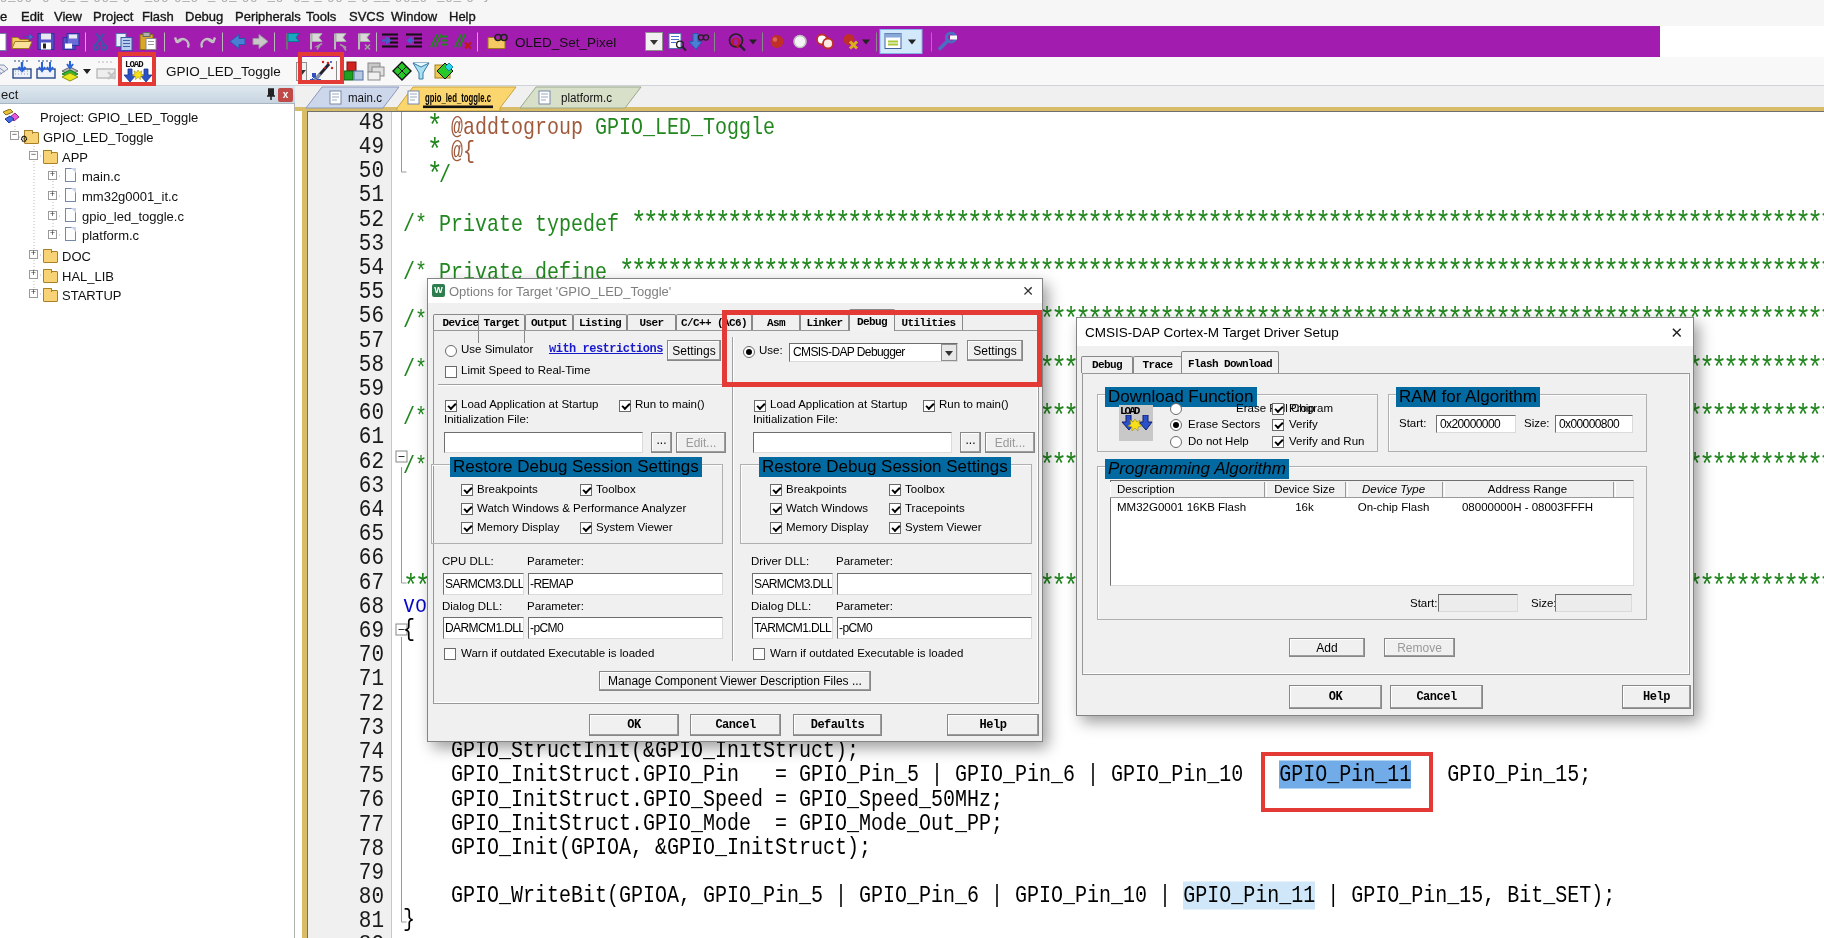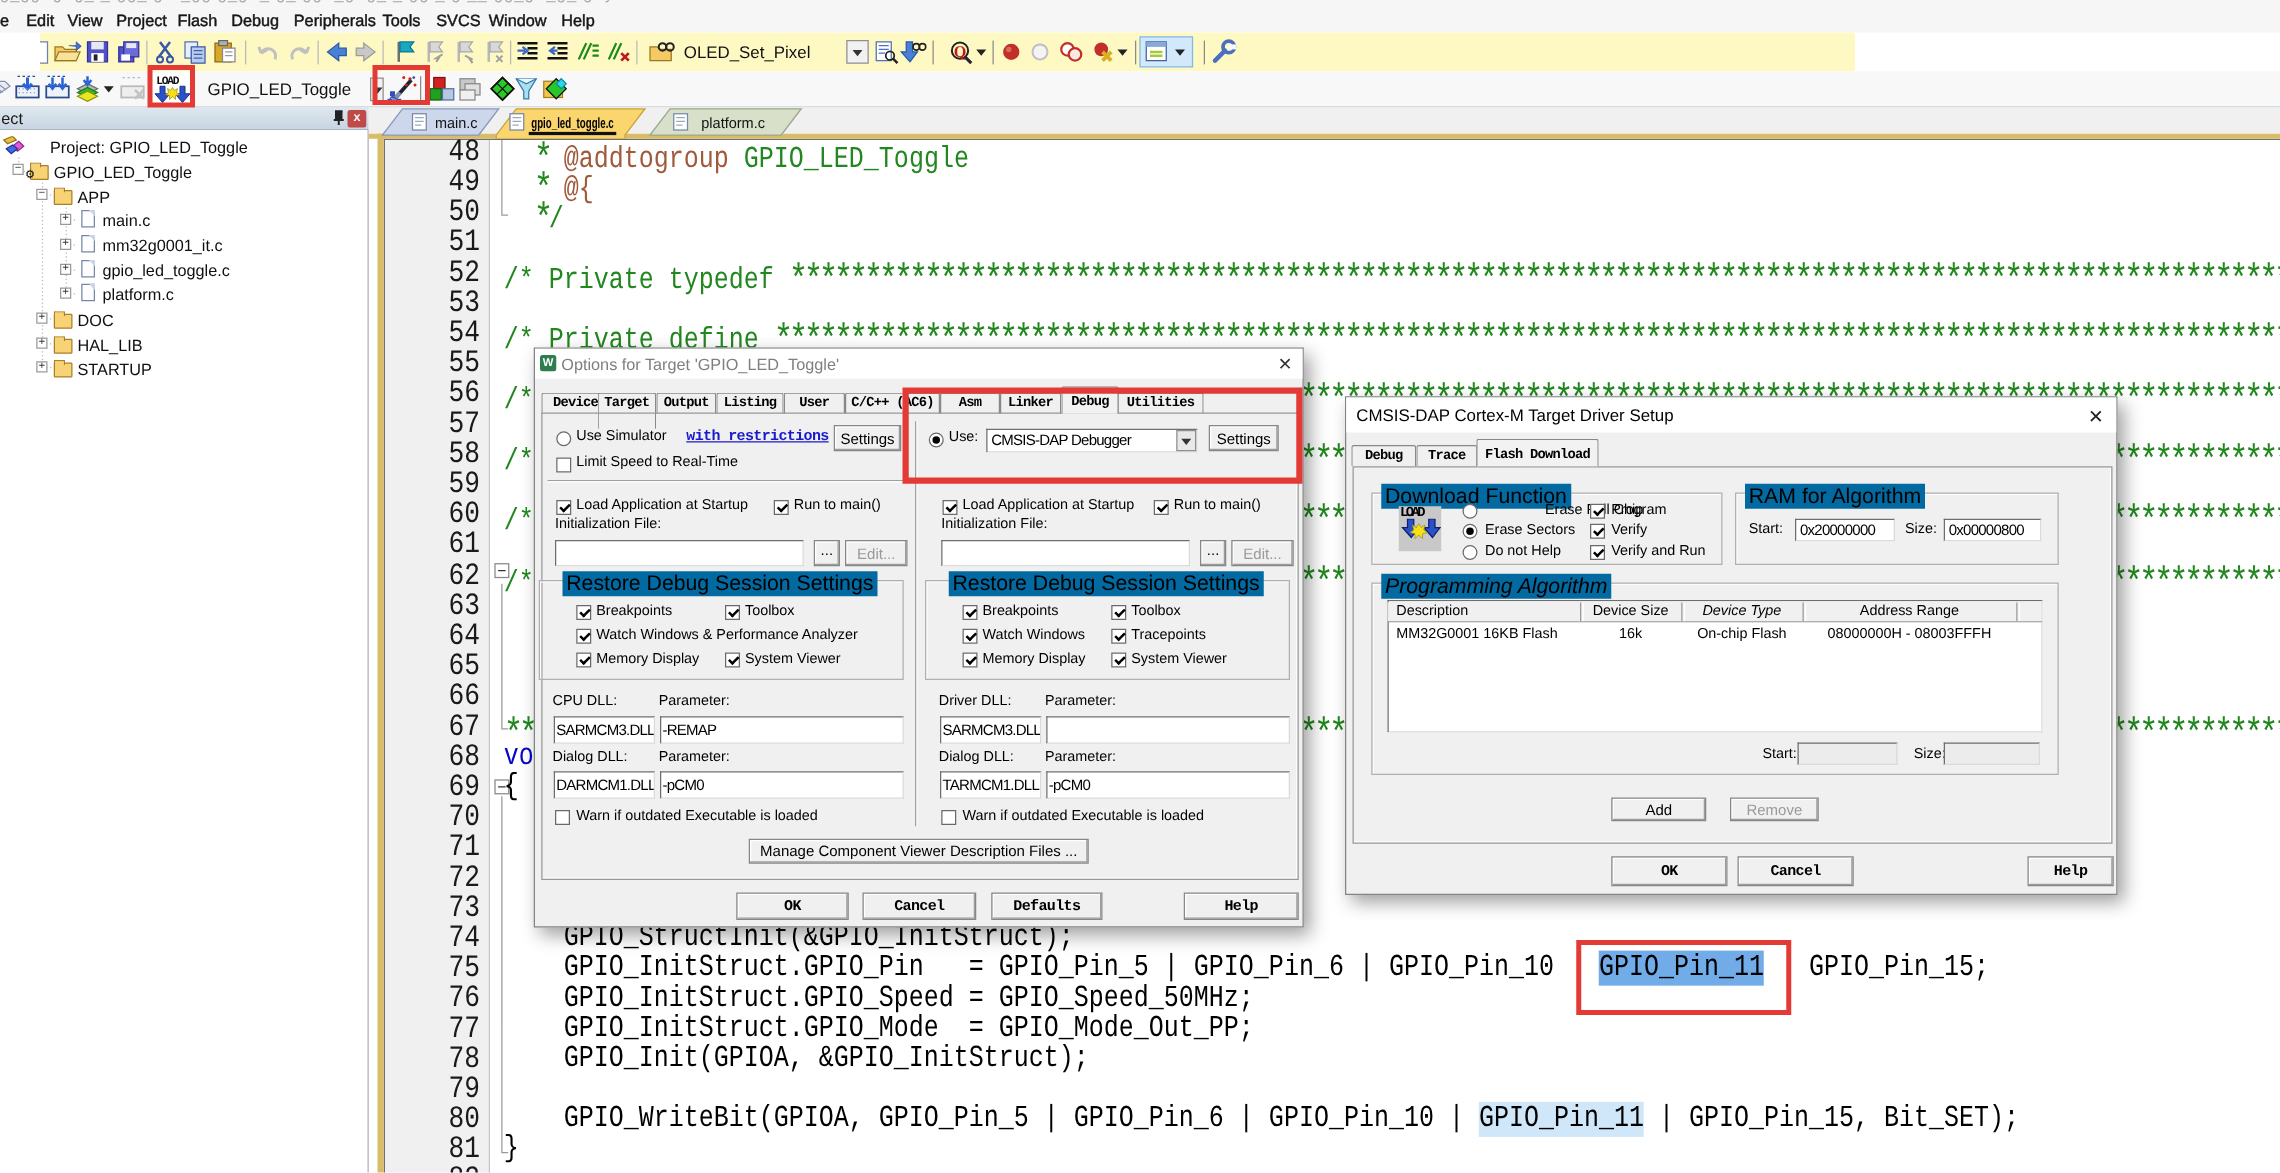--- a/index.html
+++ b/index.html
@@ -3,21 +3,21 @@
 <style>
 html,body{margin:0;padding:0;width:1824px;height:938px;overflow:hidden;background:#fff;
  font-family:"Liberation Sans",sans-serif;}
 *{box-sizing:border-box;}
 .abs{position:absolute;}
 #stage{position:absolute;left:0;top:0;width:1824px;height:938px;}
 
 #topstrip{left:0;top:0;width:1824px;height:7px;background:#f6f6f6;overflow:hidden;}
 #menubar{left:0;top:7px;width:1824px;height:19px;background:#f6f6f6;}
 .mi{position:absolute;top:2px;font-size:13px;color:#161616;-webkit-text-stroke:.35px #161616;}
-#tb1{left:0;top:26px;width:1452px;height:31px;background:#fef9c3;margin-left:32px;}
+#tb1{left:0;top:26px;width:1660px;height:31px;background:#a21caf;}
 #tb2{left:0;top:57px;width:1824px;height:29px;background:#f8f8f8;border-bottom:1px solid #cdd3d8;}
 
 #phead{left:0;top:86px;width:295px;height:18px;background:linear-gradient(#dde7ef,#c8d5e1);border-bottom:1px solid #a8b6c2;}
 #pbody{left:0;top:104px;width:295px;height:834px;background:#fff;border-right:1px solid #b0b0b0;}
 .trow{position:absolute;font-size:13px;color:#101010;white-space:pre;}
 
 .folder{position:absolute;width:15px;height:12px;background:#f7d375;border:1px solid #a98028;border-radius:1px;}
 .folder:before{content:"";position:absolute;left:-1px;top:-3px;width:7px;height:3px;background:#f7d375;border:1px solid #a98028;border-bottom:none;border-radius:1px 1px 0 0;}
 .ficon{position:absolute;width:11px;height:14px;background:#fdfdfd;border:1px solid #7787a8;}
 .ficon:before{content:"";position:absolute;right:-1px;top:-1px;border-style:solid;border-width:0 5px 5px 0;border-color:transparent #c8d4ea transparent transparent;}

